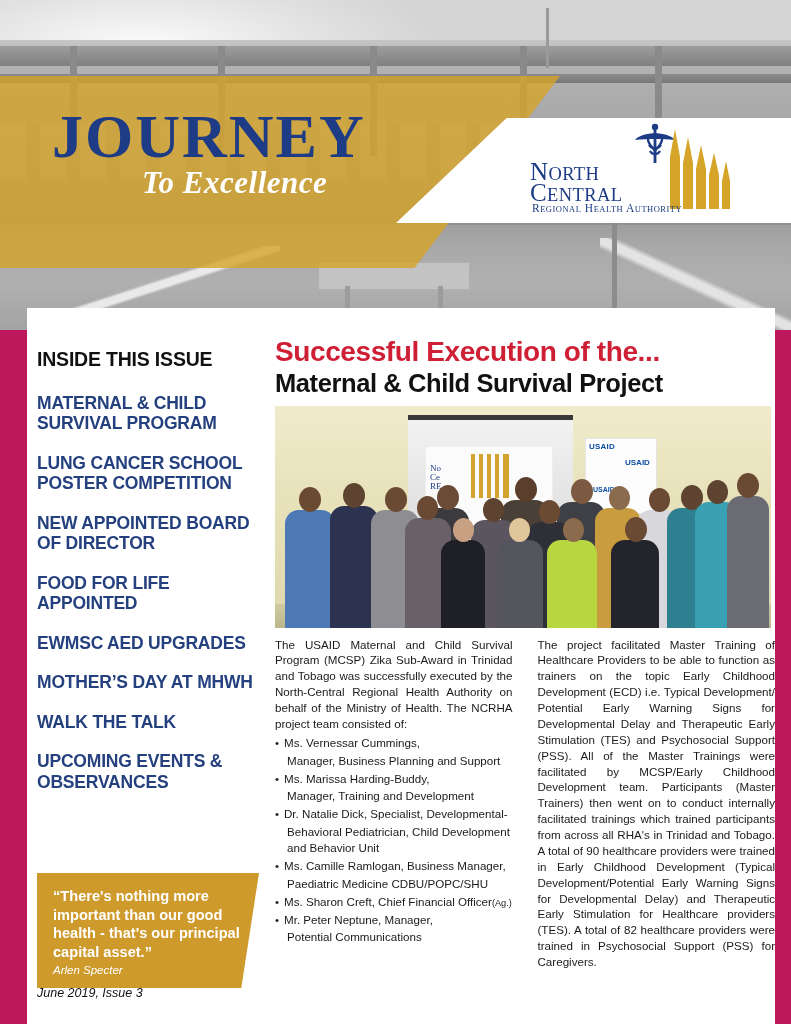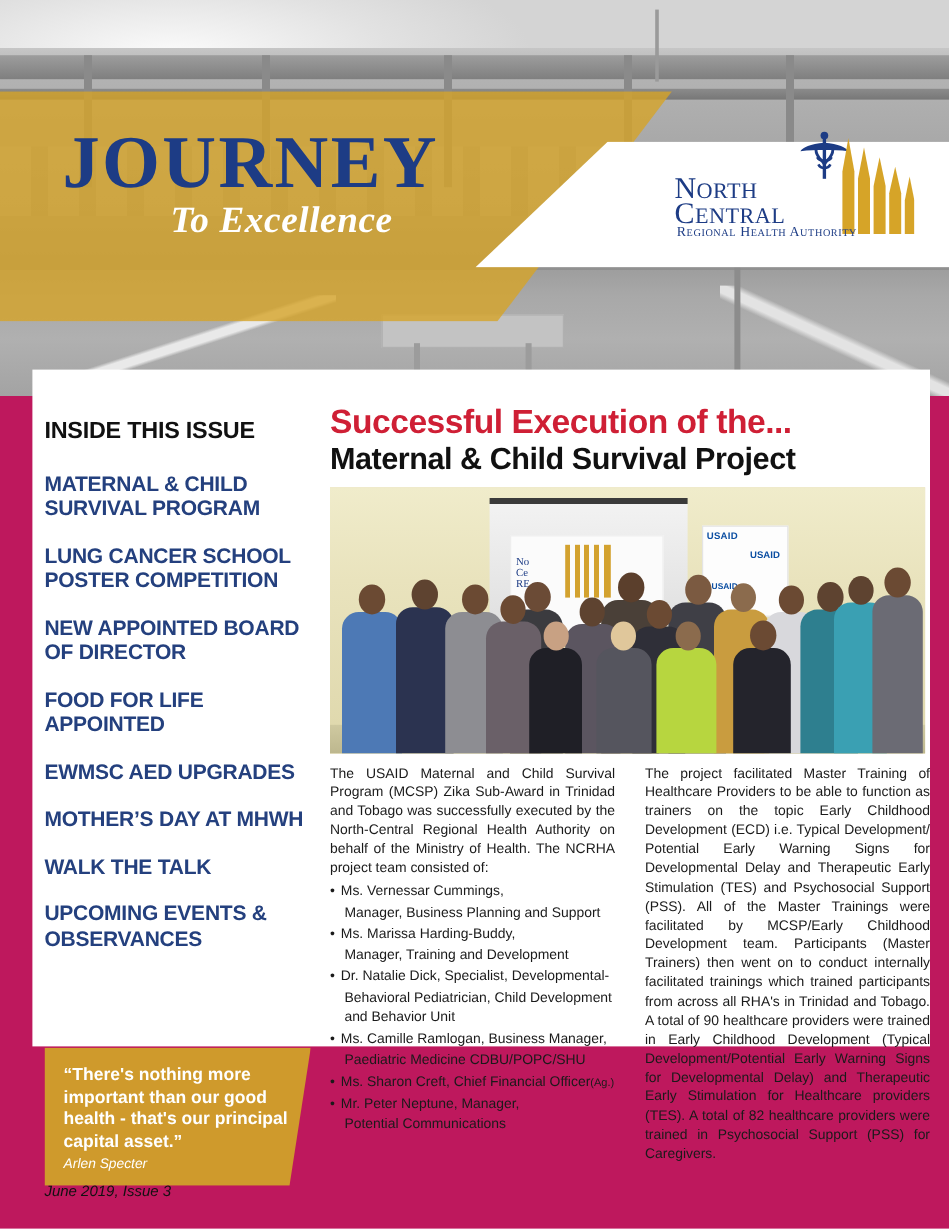--- a/index.html
+++ b/index.html
@@ -115,22 +115,22 @@
   }
 
   
   .logo-panel {
     position: absolute; left: 396px; top: 118px;
     width: 395px; height: 105px;
     background: #ffffff;
     clip-path: polygon(28% 0, 100% 0, 100% 100%, 0 100%);
   }
   .logo-wrap{
-    position:absolute; left: 530px; top: 111px;
-    width: 190px; height: 95px; margin-left: 32px;
+    position:absolute; left: 530px; top: 125px;
+    width: 190px; height: 95px;
   }
   .caduceus{ position:absolute; left:104px; top:-2px; width:42px; height:44px; }
   .logo-bars{ position:absolute; left:138px; top:2px; width:62px; height:82px; }
   .logo-north{
     position:absolute; left:0; top:34px;
     font-family:"Liberation Serif","DejaVu Serif",serif;
     font-size:25px; color:#1d3c85; letter-spacing:.4px; line-height:1;
   }
   .logo-central{
     position:absolute; left:0; top:55px;
@@ -141,21 +141,21 @@
     position:absolute; left:2px; top:78px;
     font-family:"Liberation Serif","DejaVu Serif",serif;
     font-size:11.5px; color:#1d3c85; letter-spacing:.5px; line-height:1;
   }
   .sc{ font-size:.74em; }
 
   
   .content {
     position: absolute;
     left: 27px; top: 308px;
-    width: 748px; height: 564px;
+    width: 748px; height: 716px;
     background: #ffffff;
   }
 
   
   .sidebar {
     position: absolute; left: 10px; top: 40px;
     width: 228px;
   }
   .sidebar-heading {
     font-size: 19.5px;

